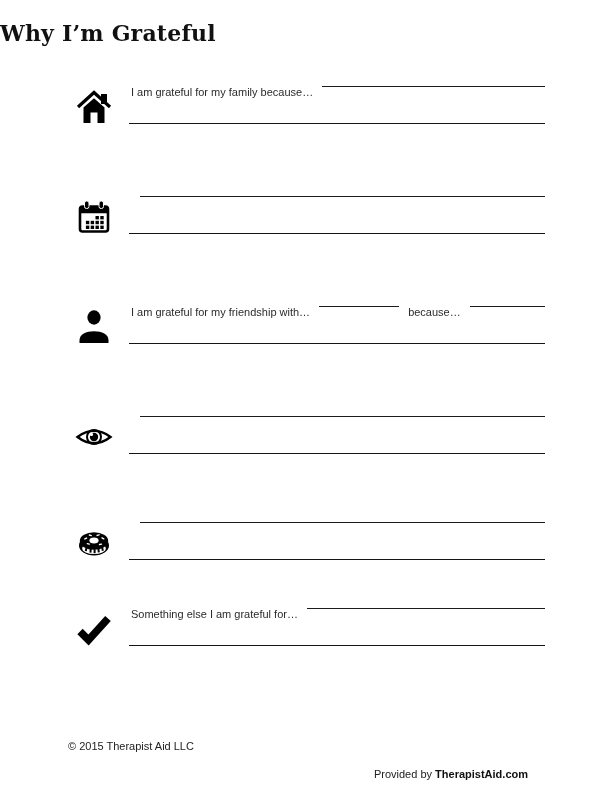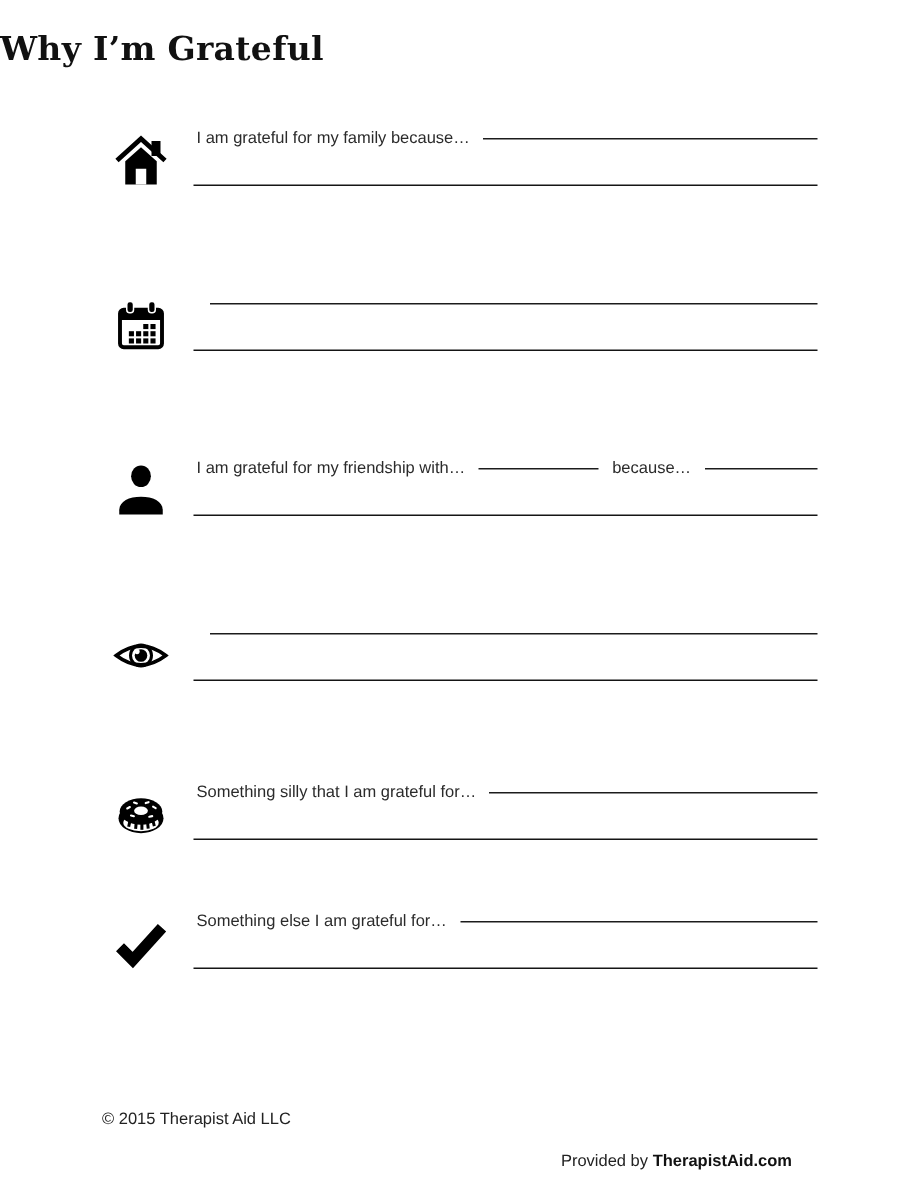--- a/index.html
+++ b/index.html
@@ -17,21 +17,21 @@
     margin:0; text-align:left;
     font-family:"DejaVu Serif", serif;
     font-weight:bold; font-size:22px; color:#111;
     letter-spacing:0.2px;
   }
   .row { position:absolute; left:70px; right:67px; display:flex; }
   .icon-cell { flex:0 0 57px; padding:2px 0 0 4px; }
   .icon-cell svg { display:block; }
   .text-col { flex:1 1 auto; min-width:0; }
   .prompt-line {
-    display:flex; align-items:center; height:14px;
+    display:flex; align-items:flex-start; height:14px;
     font-size:11px; color:#2b2b2b;
   }
   .prompt { white-space:nowrap; line-height:14px; }
   .prompt.mid { margin-left:9px; }
   .blank {
     border-bottom:1.6px solid #1c1c1c;
     margin-left:9px; margin-bottom:1px; height:1px;
   }
   .blank.grow { flex:1 1 auto; }
   .blank.fixed { flex:0 0 80px; }
@@ -154,21 +154,20 @@
           <rect x="14.6" y="11.6" width="3.4" height="1.4" rx="0.7" transform="rotate(18 16.3 12.3)"></rect>
           <rect x="22.4" y="11.4" width="3.4" height="1.4" rx="0.7" transform="rotate(-18 24.1 12.1)"></rect>
           <rect x="27.2" y="14.6" width="3.4" height="1.4" rx="0.7" transform="rotate(30 28.9 15.3)"></rect>
           <rect x="12.6" y="20.2" width="3.4" height="1.4" rx="0.7" transform="rotate(14 14.3 20.9)"></rect>
           <rect x="24.8" y="20.6" width="3.4" height="1.4" rx="0.7" transform="rotate(-12 26.5 21.3)"></rect>
         </g>
       </svg>
     </div>
     <div class="text-col">
       <div class="prompt-line">
-        <span class="prompt">Something silly that I am grateful for…</span>
         <span class="blank grow"></span>
       </div>
       <div class="full-line"></div>
     </div>
   </div>
 
   <div class="row" style="top:607px">
     <div class="icon-cell">
       <svg width="40" height="40" viewBox="0 0 40 40">
         <path d="M6 22.5 L14.5 31 L34 9.5" fill="none" stroke="#000" stroke-width="7.5" stroke-linecap="butt" stroke-linejoin="miter"></path>

